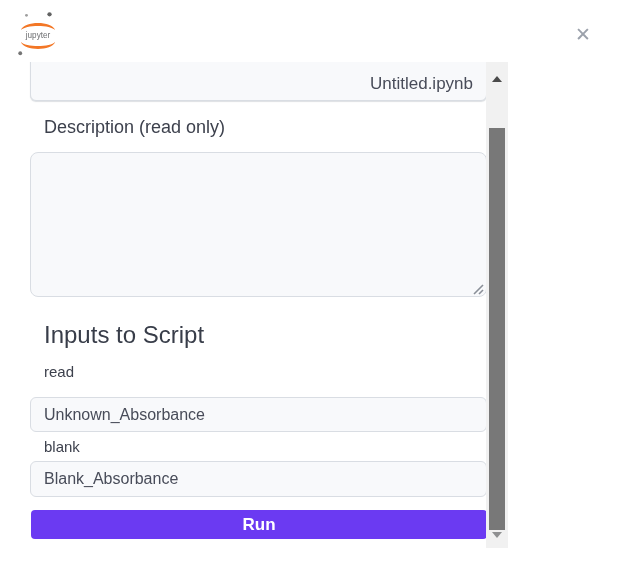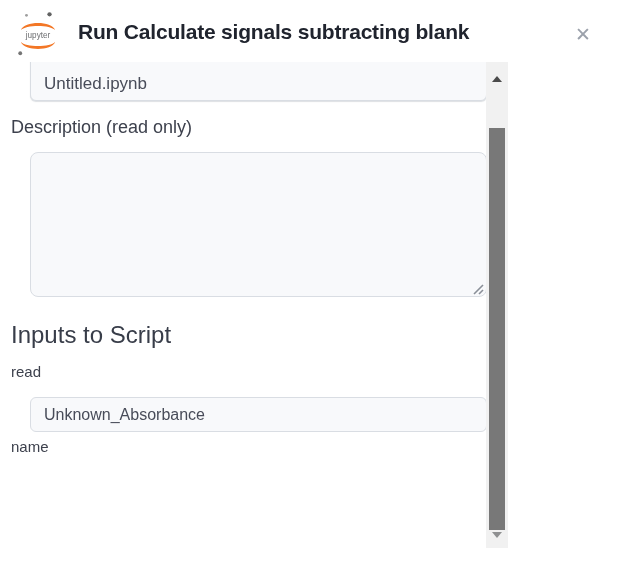--- a/index.html
+++ b/index.html
@@ -22,32 +22,33 @@
     color:#9ba1ab; font-size:19px; line-height:24px; text-align:center;
     cursor:pointer; font-weight:400;
   }
 
   
   .body-clip {
     position:absolute; left:0; top:62px; width:508px; height:486px;
     overflow:hidden;
   }
   .field-label {
-    position:absolute; left:11px; color:#3d414d;
+    position:absolute; left:44px; color:#3d414d;
   }
   .text-input {
     position:absolute; left:30px; width:457px;
     background:#f8f9fb; border:1px solid #d9dde3; border-radius:6px;
     color:#484c59; font-family:"Liberation Sans", sans-serif;
     font-size:16px; padding:0 13px; outline:none; width:457px;
   }
   .input-notebook {       
     top:-8px; height:47px; font-size:17px; padding-top:12px;
     border-radius:6px 6px 6px 6px;
     box-shadow:0 1px 1px rgba(120,130,145,0.25);
+    text-align:right;
   }
   .label-description { top:55px; font-size:18px; }
   .desc-textarea {
     position:absolute; left:30px; top:90px; width:457px; height:145px;
     background:#f8f9fb; border:1px solid #d9dde3; border-radius:8px;
     resize:none; outline:none; font-family:"Liberation Sans", sans-serif;
     font-size:15px; color:#484c59; padding:8px 12px;
   }
   .resize-grip { position:absolute; left:471px; top:220px; width:13px; height:13px; }
   .heading-inputs { top:259px; font-size:24px; color:#383d49; }
@@ -94,21 +95,20 @@
 
   <svg class="logo" viewBox="0 0 100 100">
     <circle cx="26" cy="9" r="3" fill="#9e9e9e"></circle>
     <circle cx="74" cy="7" r="4.5" fill="#616262"></circle>
     <circle cx="13" cy="88" r="4" fill="#757575"></circle>
     <path d="M14 64 C22 84 78 84 86 64 C76 76 24 76 14 64 Z" fill="#f37726"></path>
     <path d="M14 40 C22 20 78 20 86 40 C76 28 24 28 14 40 Z" fill="#f37726"></path>
     <text x="50" y="57" text-anchor="middle" font-size="17" fill="#6d6e71" font-family="Liberation Sans, sans-serif">jupyter</text>
   </svg>
 
-  <div class="dlg-title">Run Calculate signals subtracting blank</div>
 
   <div class="close-x">✕</div>
 
   <div class="body-clip">
 
     <input class="text-input input-notebook" type="text" value="Untitled.ipynb" style="">
 
     <div class="field-label label-description">Description (read only)</div>
 
     <textarea class="desc-textarea" readonly="" style=""></textarea>
@@ -116,22 +116,24 @@
     <svg class="resize-grip" viewBox="0 0 13 13">
       <line x1="3" y1="12" x2="12" y2="3" stroke="#8a8f98" stroke-width="1.6"></line>
       <line x1="8" y1="12" x2="12" y2="8" stroke="#8a8f98" stroke-width="1.6"></line>
     </svg>
 
     <div class="field-label heading-inputs">Inputs to Script</div>
 
     <div class="field-label label-name">read</div>
     <input class="text-input input-name" type="text" value="Unknown_Absorbance" style="">
 
-    <div class="field-label label-enemy">name</div>
+    <div class="field-label label-enemy">blank</div>
+    <input class="text-input input-enemy" type="text" value="Blank_Absorbance" style="">
 
+    <button class="run-button">Run</button>
   </div>
 
   <div class="sb-track">
     <div class="sb-btn-up">
       <div class="tri-up"></div>
     </div>
     <div class="sb-thumb"></div>
     <div class="sb-btn-down">
       <div class="tri-down"></div>
     </div>

